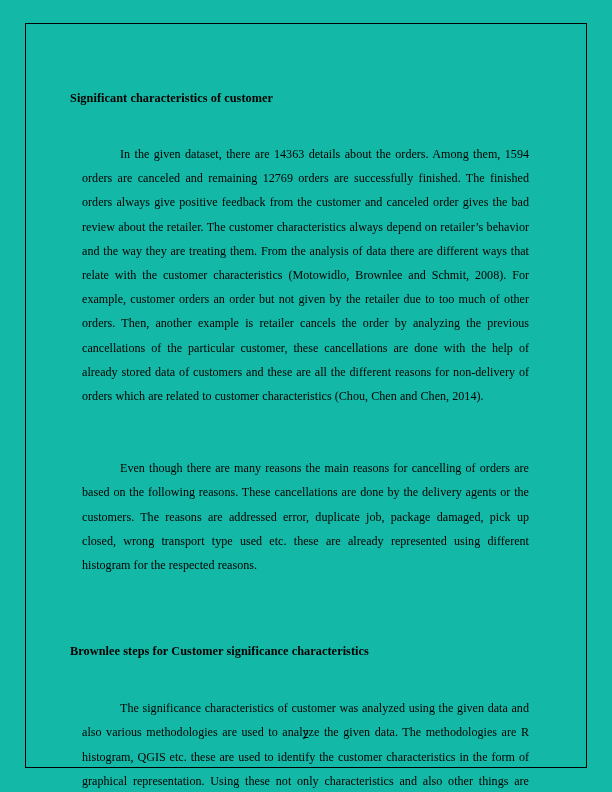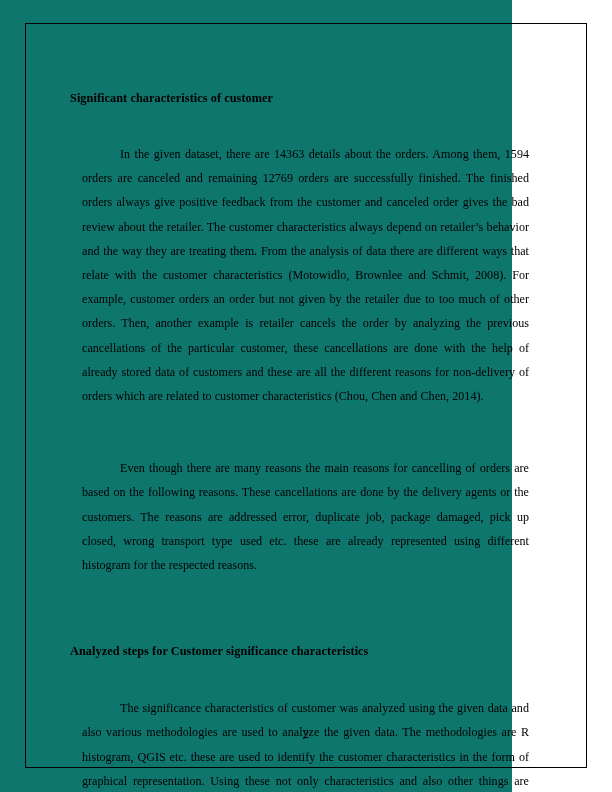--- a/index.html
+++ b/index.html
@@ -11,23 +11,23 @@
     width: 612px;
     height: 792px;
     overflow: hidden;
     font-family: "Liberation Serif", "DejaVu Serif", serif;
     color: #000000;
   }
   .page {
     position: absolute;
     left: 0;
     top: 0;
-    width: 512px;
+    width: 612px;
     height: 792px;
-    background: #0f766e;
+    background: #14b8a6;
   }
   .page-border {
     position: absolute;
     left: 25px;
     top: 23px;
     width: 562px;
     height: 745px;
     border: 1.4px solid #000000;
     box-sizing: border-box;
     pointer-events: none;
@@ -96,21 +96,21 @@
     <div class="spacer-after-h1"></div>
 
     <p class="body-text">In the given dataset, there are 14363 details about the orders. Among them, 1594 orders are canceled and remaining 12769 orders are successfully finished. The finished orders always give positive feedback from the customer and canceled order gives the bad review about the retailer. The customer characteristics always depend on retailer’s behavior and the way they are treating them. From the analysis of data there are different ways that relate with the customer characteristics (Motowidlo, Brownlee and Schmit, 2008). For example, customer orders an order but not given by the retailer due to too much of other orders. Then, another example is retailer cancels the order by analyzing the previous cancellations of the particular customer, these cancellations are done with the help of already stored data of customers and these are all the different reasons for non-delivery of orders which are related to customer characteristics (Chou, Chen and Chen, 2014).</p>
 
     <div class="spacer-between-paras"></div>
 
     <p class="body-text">Even though there are many reasons the main reasons for cancelling of orders are based on the following reasons. These cancellations are done by the delivery agents or the customers. The reasons are addressed error, duplicate job, package damaged, pick up closed, wrong transport type used etc. these are already represented using different histogram for the respected reasons.</p>
 
     <div class="spacer-before-h2"></div>
 
-    <h2 class="heading">Analyzed steps for Customer significance characteristics</h2>
+    <h2 class="heading">Brownlee steps for Customer significance characteristics</h2>
 
     <div class="spacer-after-h2"></div>
 
     <p class="body-text">The significance characteristics of customer was analyzed using the given data and also various methodologies are used to analyze the given data. The methodologies are R histogram, QGIS etc. these are used to identify the customer characteristics in the form of graphical representation. Using these not only characteristics and also other things are easily identified. Even though the given data set has larger details, the analysis are easy during the histogram generation. The significance characteristics of customers are identified using different steps. They are:</p>
 
   </div>
 
   <div class="page-number">2</div>
 
 </div>

